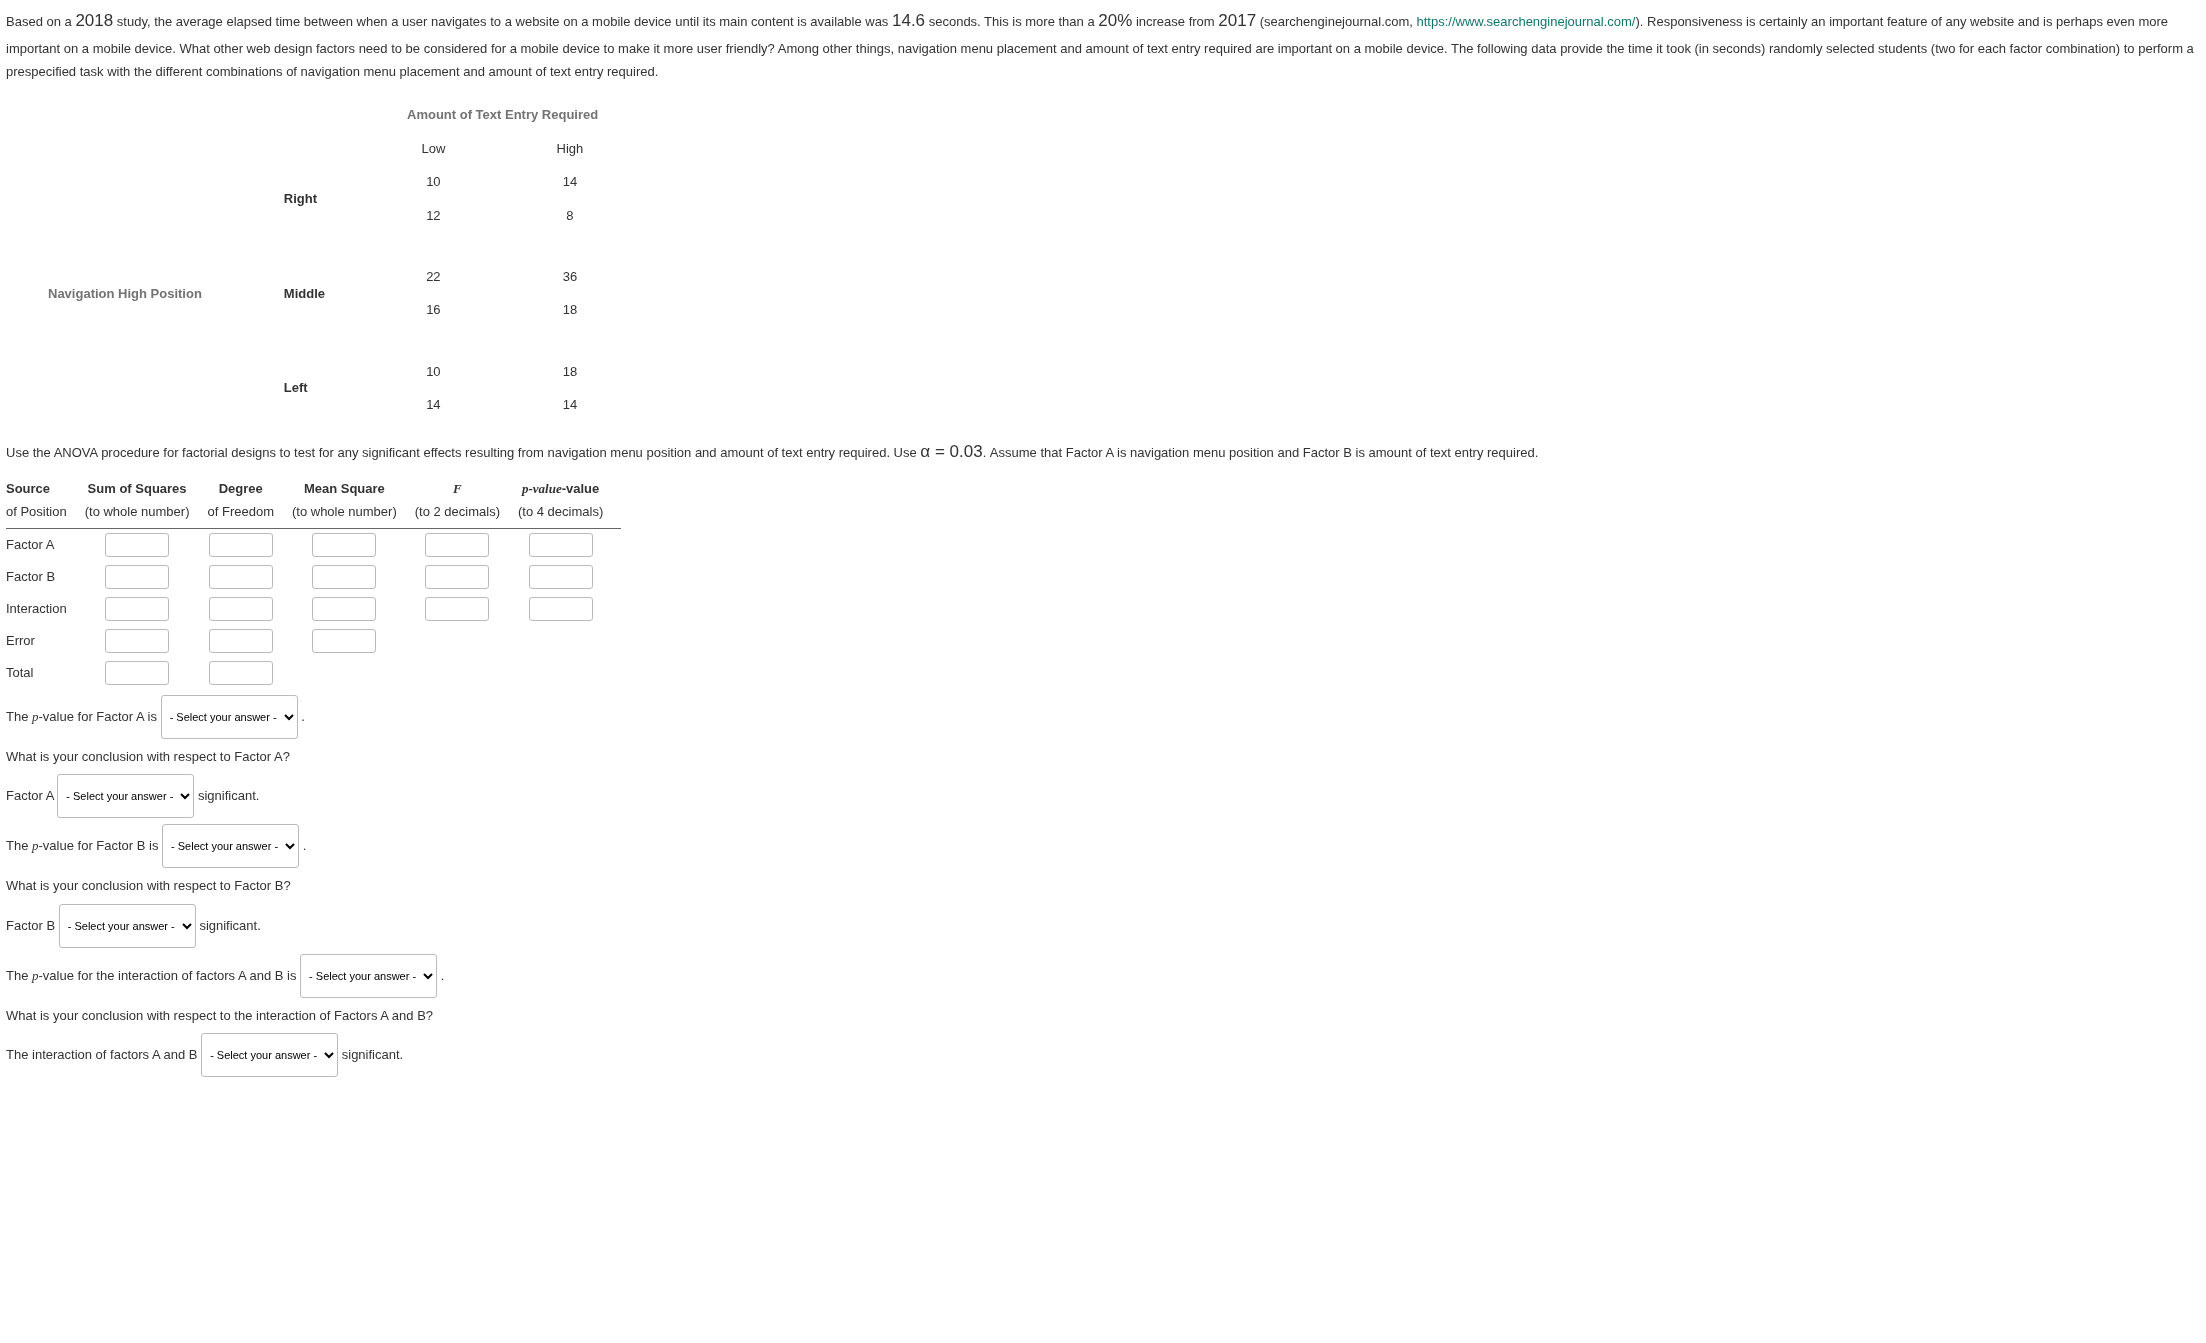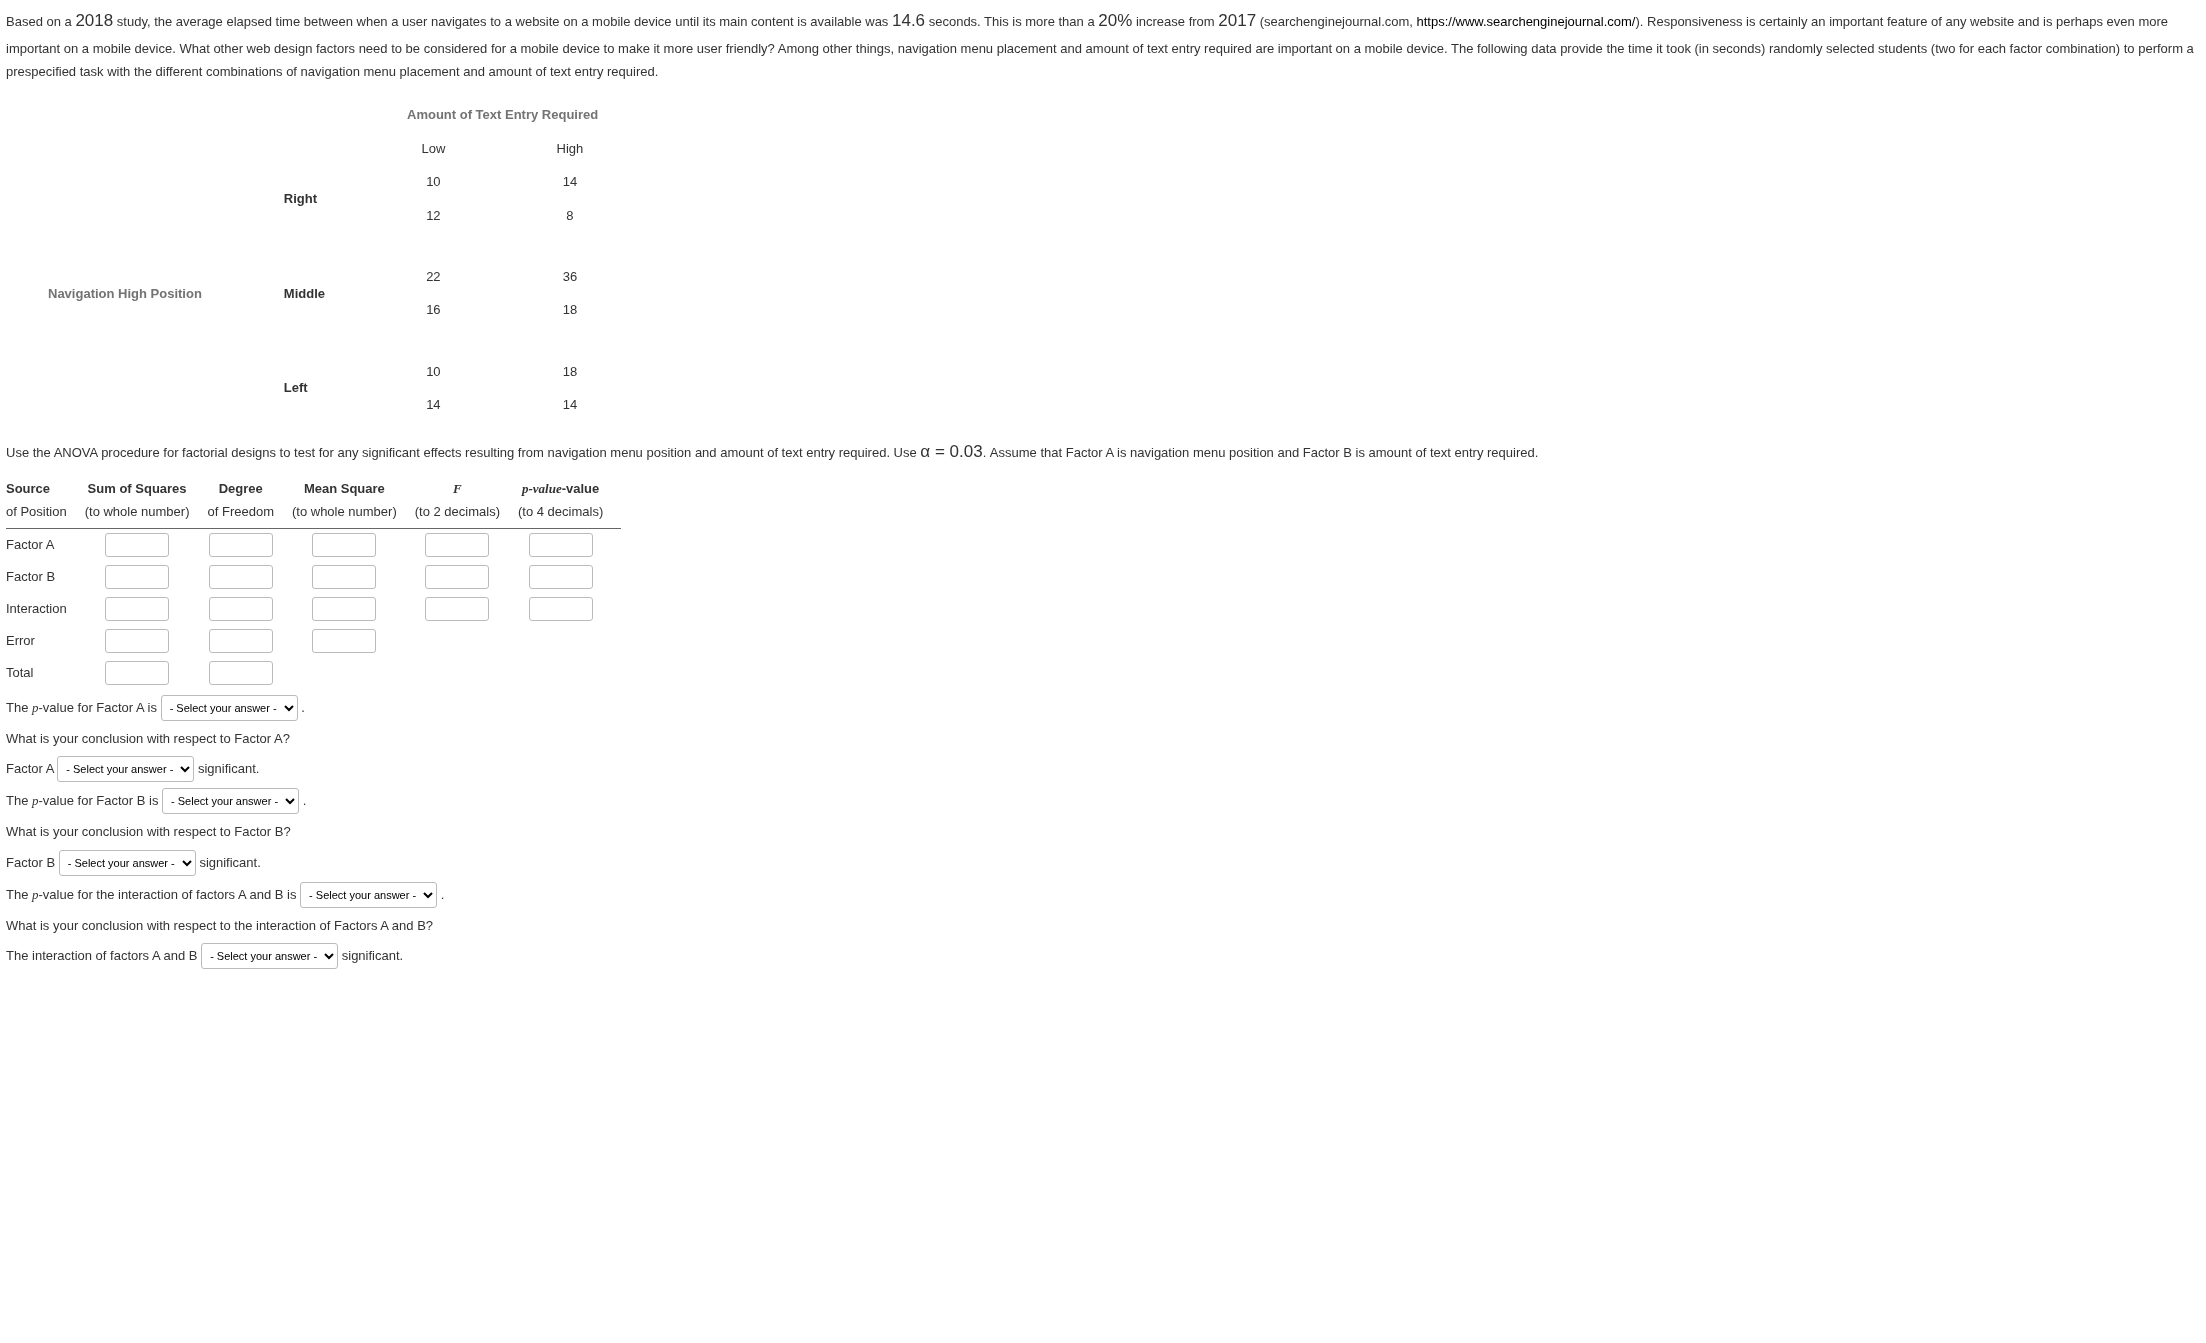--- a/index.html
+++ b/index.html
@@ -11,21 +11,21 @@
     padding: 6px;
   }
   .intro {
     margin-bottom: 14px;
   }
   .num {
     font-family: Liberation Sans, sans-serif;
     font-size: 17px;
   }
   .link {
-    color: #000000;
+    color: #0f766e;
     text-decoration: none;
   }
   .data-table {
     margin: 10px 0 14px 0;
   }
   .data-table td {
     padding: 4px 40px;
     text-align: center;
     vertical-align: middle;
   }
@@ -70,21 +70,21 @@
     height: 24px;
     width: 64px;
     box-sizing: border-box;
     padding: 0 4px;
     font-family: inherit;
     font-size: 12px;
   }
   .selbox {
     border: 1px solid #bbb;
     border-radius: 3px;
-    height: 26px;
+    height: 44px;
     font-family: inherit;
     font-size: 11px;
     padding: 0 4px;
     background: #fff;
   }
   .qline {
     margin: 6px 0;
   }
   .ital {
     font-style: italic;

